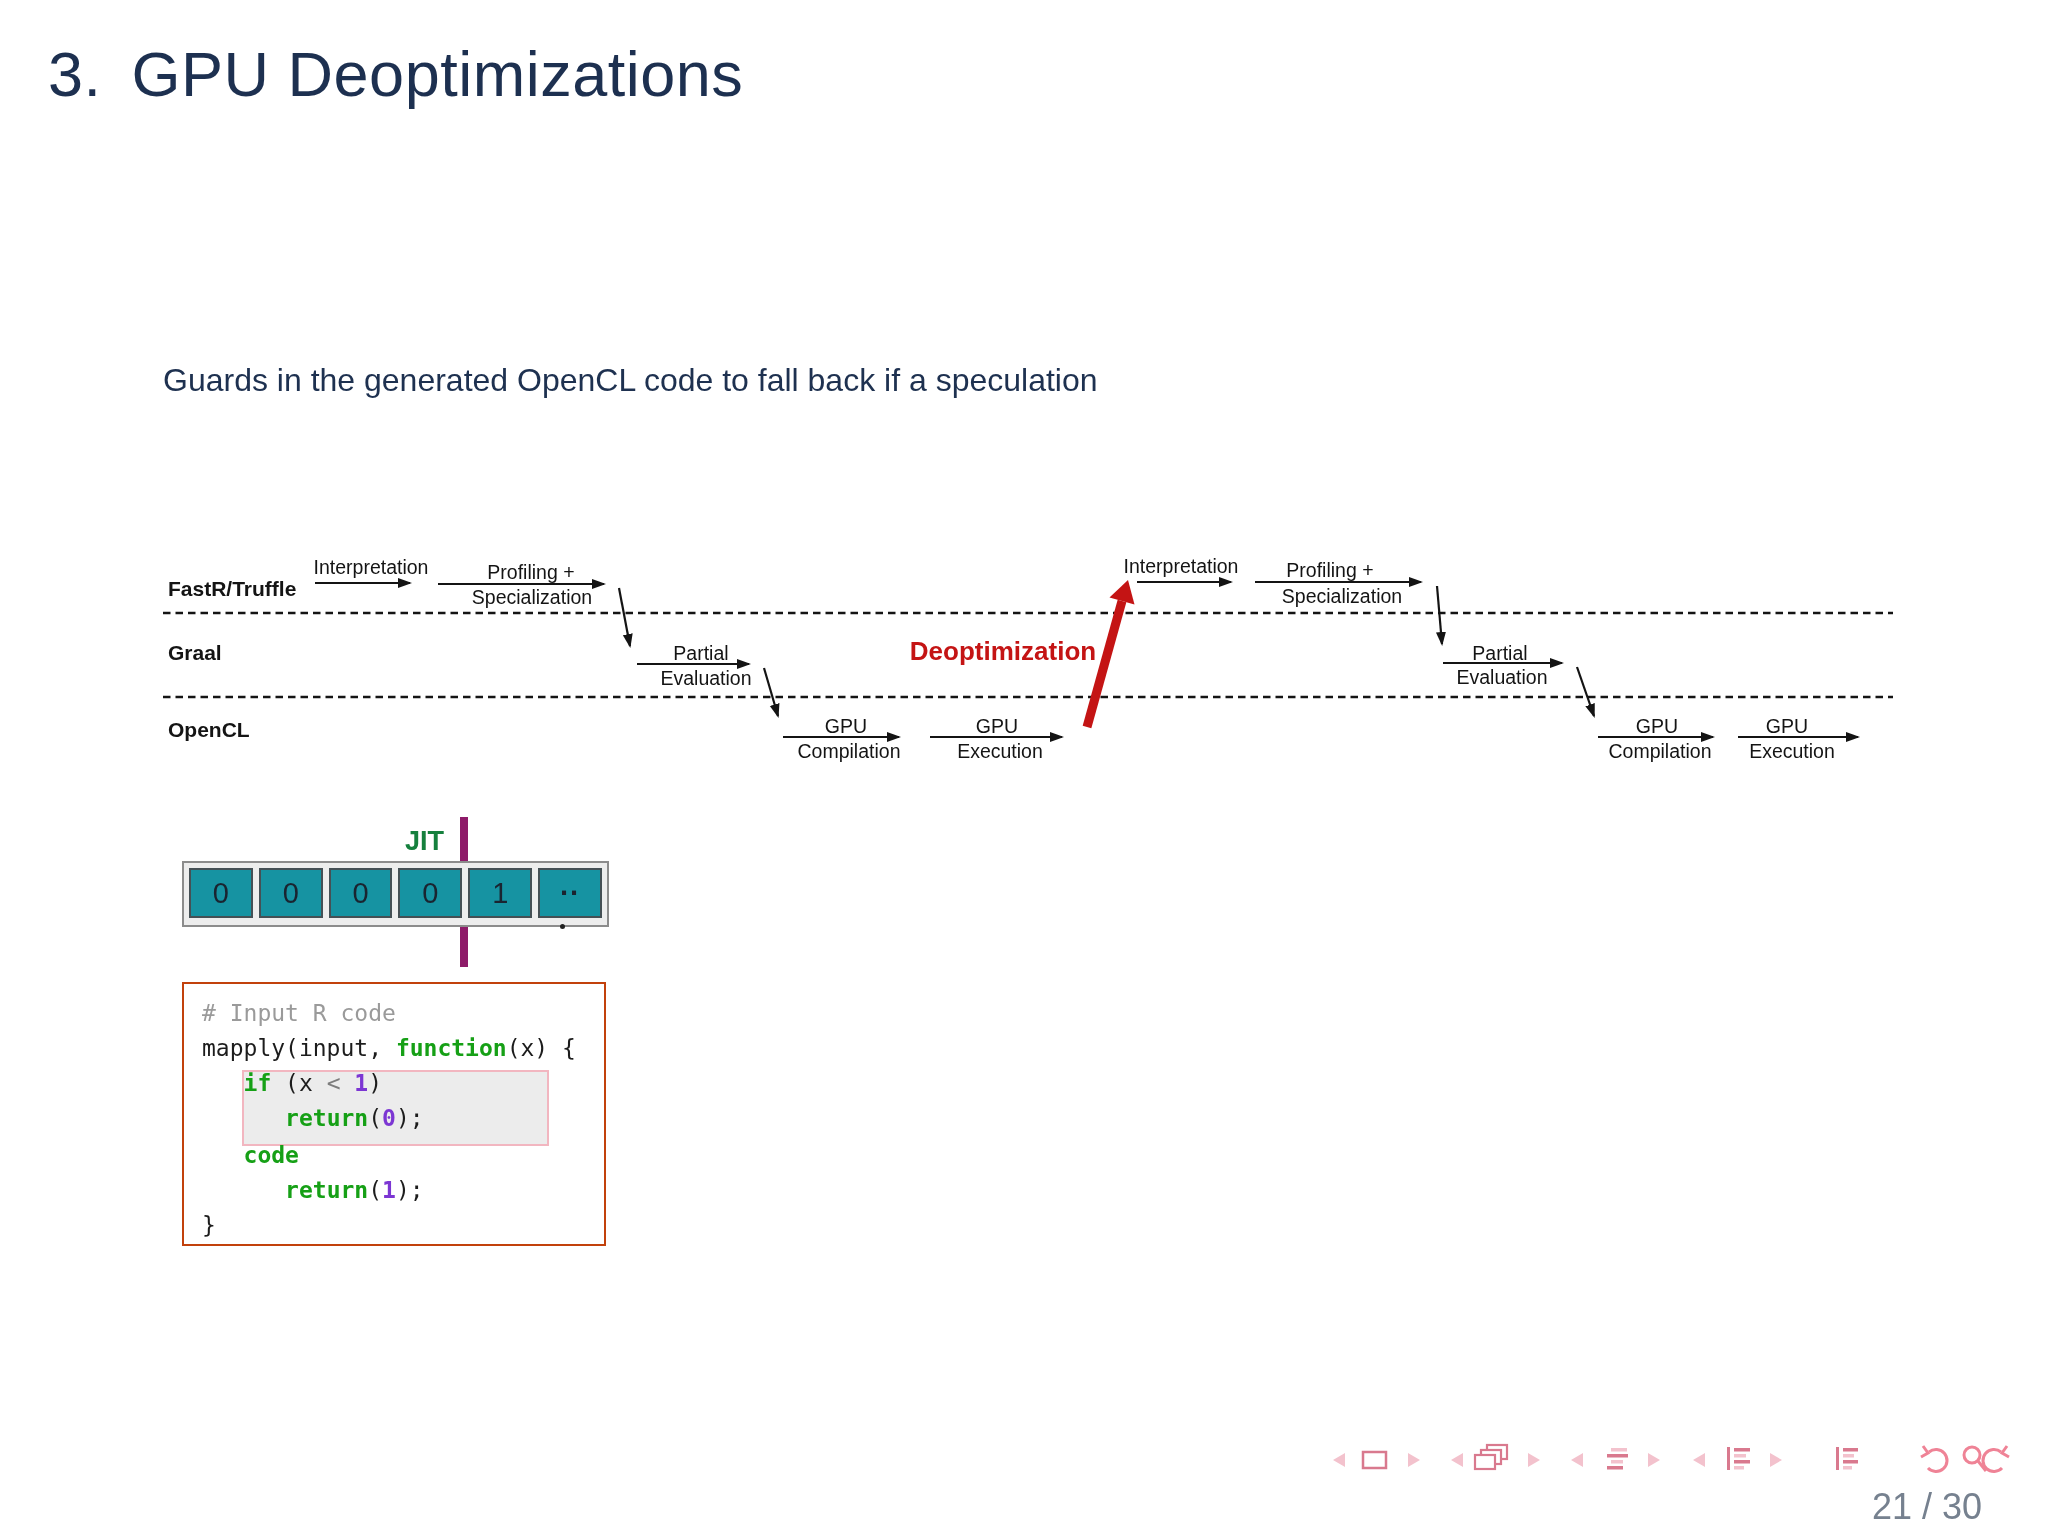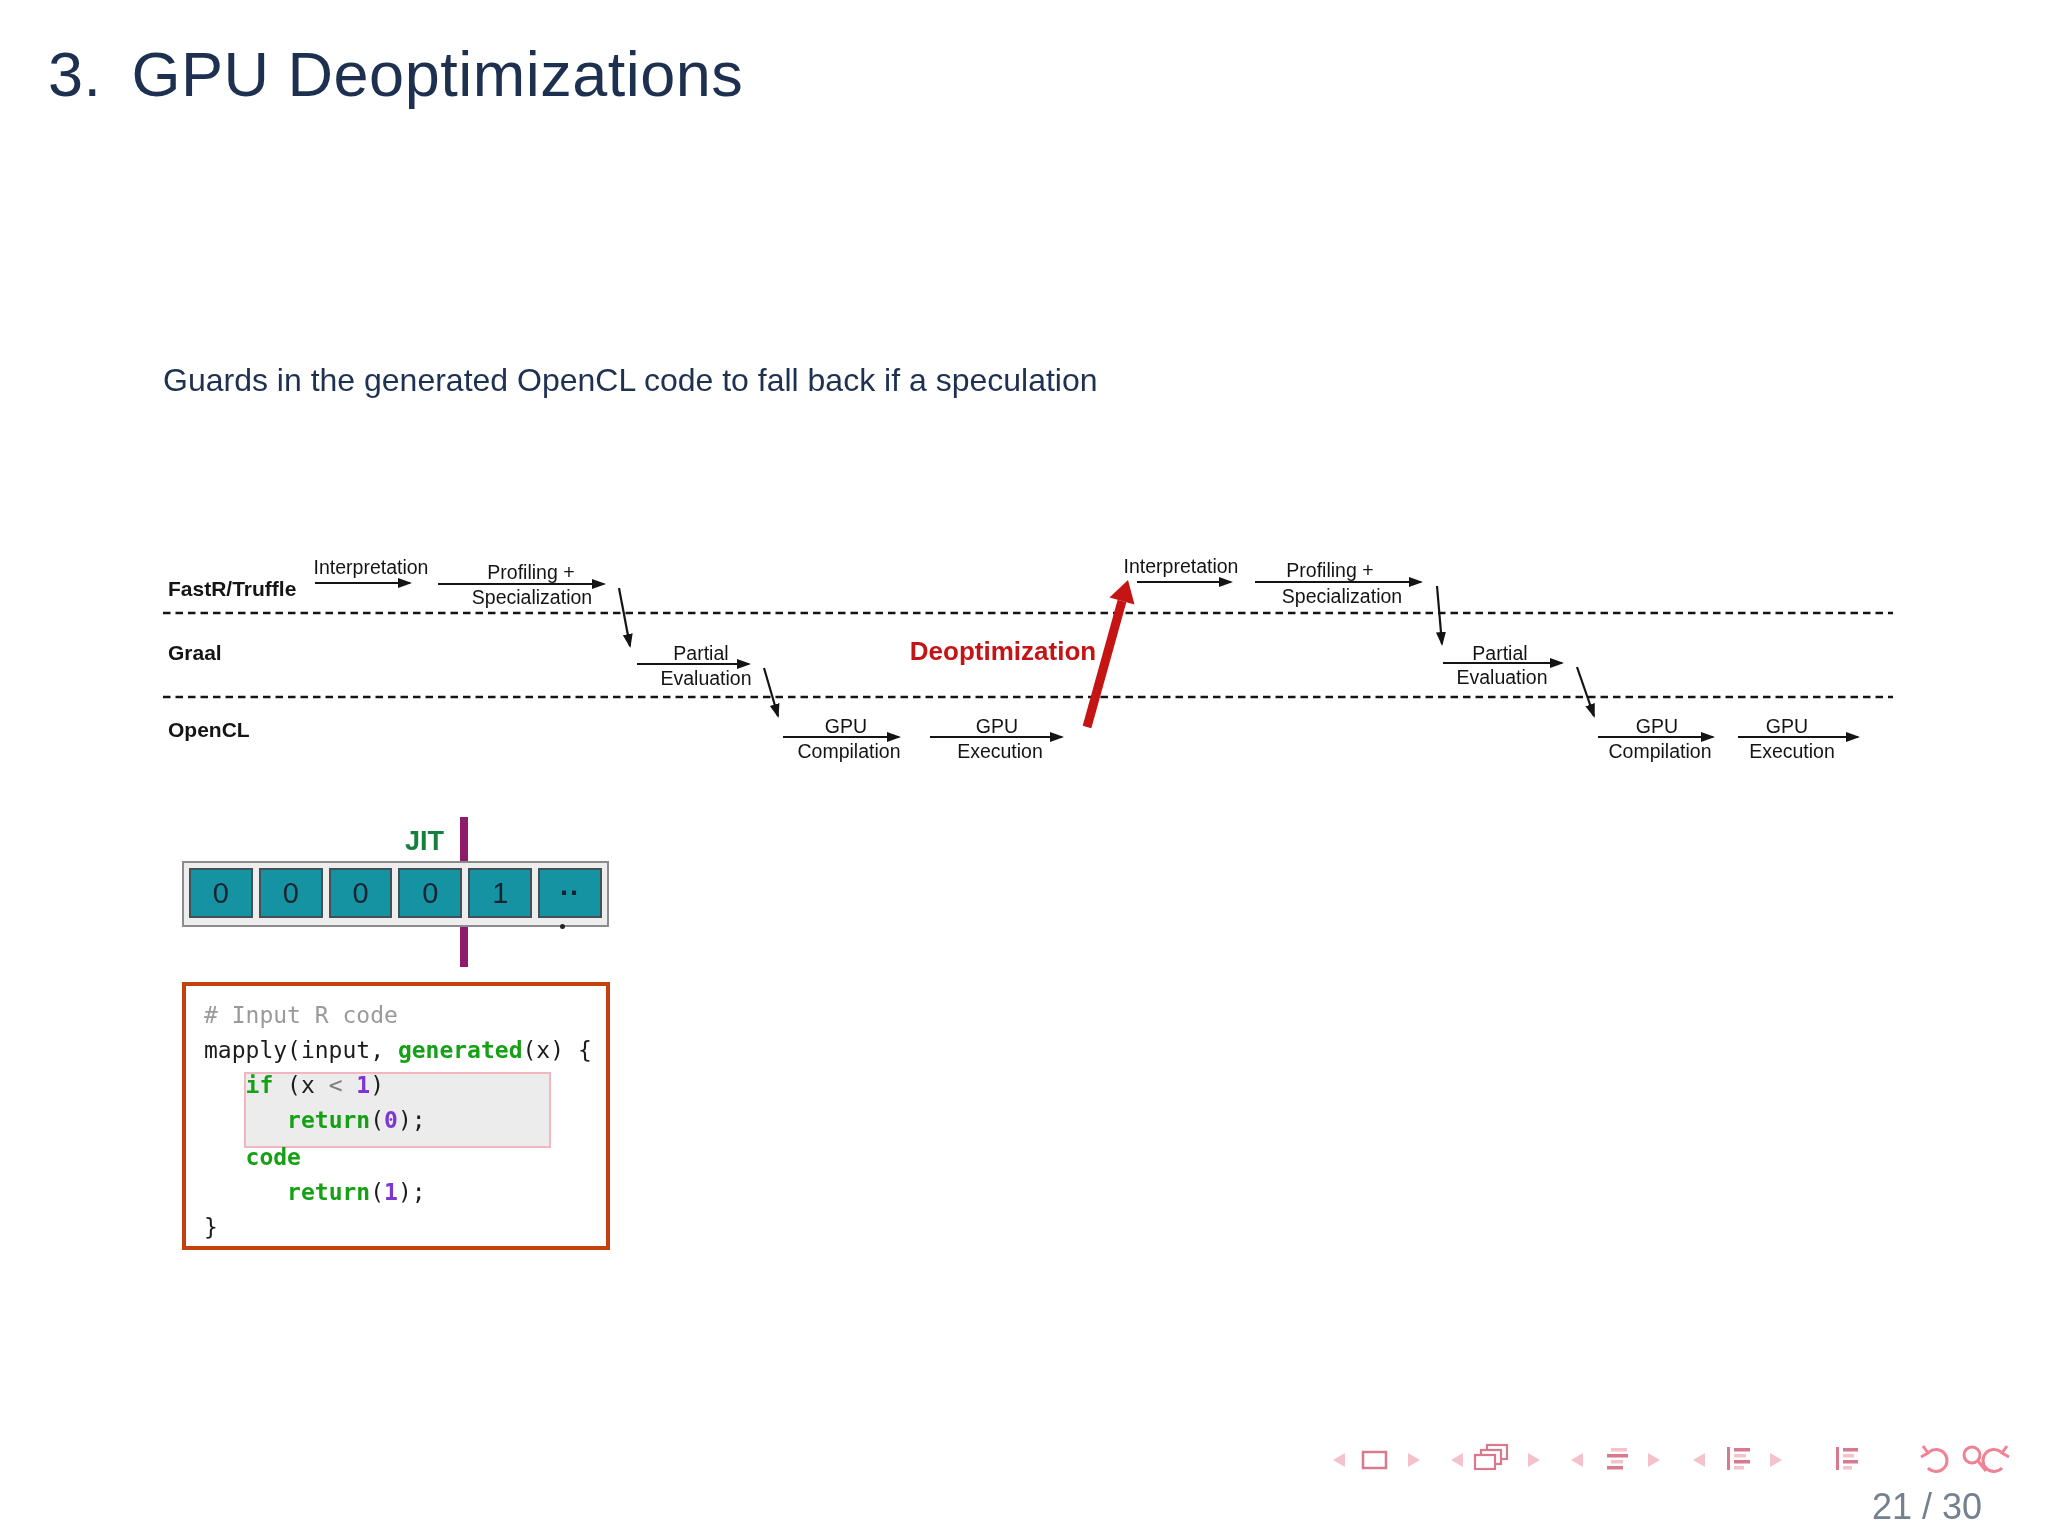--- a/index.html
+++ b/index.html
@@ -23,21 +23,21 @@
   .jit-line{position:absolute;left:460px;top:817px;width:8px;height:150px;background:#8e1b69;}
   .jit-box{position:absolute;left:182px;top:861px;width:413px;height:52px;background:#ededed;
            border:2px solid #8c8c8c;display:flex;gap:6px;padding:5px;}
   .jit-cell{width:61px;height:46px;background:#1693a2;border:2px solid #455055;
             display:flex;align-items:center;justify-content:center;
             font-size:29px;color:#1a2430;}
   .jit-cell .dots{transform:translateY(-8px);letter-spacing:2px;font-weight:bold;}
   .jit-dot{position:absolute;left:560px;top:924px;width:5px;height:5px;border-radius:50%;background:#222;}
   
   .code-box{position:absolute;left:182px;top:982px;width:420px;height:260px;
-            background:#ffffff;border:4px solid #c2410c;}
+            background:#ffffff;border:2px solid #c2410c;}
   .code-hl{position:absolute;left:58px;top:86px;width:303px;height:72px;
            background:#ececec;border:2px solid #f2b6c0;}
   .code-line{position:absolute;left:18px;white-space:pre;
              font-family:"DejaVu Sans Mono",monospace;font-size:23px;color:#1c1c1c;}
   .tk-c{color:#9a9a9a;}
   .tk-k{color:#16a016;font-weight:bold;}
   .tk-n{color:#7c36d3;font-weight:bold;}
   .tk-o{color:#7d7d7d;}
   .tk-p{color:#1c1c1c;}
   
@@ -131,21 +131,21 @@
       </div>
     <div class="jit-cell">
         <span class="dots">..</span>
       </div>
   </div>
   <div class="jit-dot"></div>
 
   <div class="code-box">
     <div class="code-hl"></div>
     <div class="code-line" style="top:16px"><span class="tk-c"># Input R code</span></div>
-    <div class="code-line" style="top:51px"><span class="tk-p">mapply(input, </span><span class="tk-k">generated</span><span class="tk-p">(x) {</span></div>
+    <div class="code-line" style="top:51px"><span class="tk-p">mapply(input, </span><span class="tk-k">function</span><span class="tk-p">(x) {</span></div>
     <div class="code-line" style="top:86px"><span class="tk-p">   </span><span class="tk-k">if</span><span class="tk-p"> (x </span><span class="tk-o">&lt;</span><span class="tk-p"> </span><span class="tk-n">1</span><span class="tk-p">)</span></div>
     <div class="code-line" style="top:121px"><span class="tk-p">      </span><span class="tk-k">return</span><span class="tk-p">(</span><span class="tk-n">0</span><span class="tk-p">);</span></div>
     <div class="code-line" style="top:158px"><span class="tk-p">   </span><span class="tk-k">code</span></div>
     <div class="code-line" style="top:193px"><span class="tk-p">      </span><span class="tk-k">return</span><span class="tk-p">(</span><span class="tk-n">1</span><span class="tk-p">);</span></div>
     <div class="code-line" style="top:228px"><span class="tk-p">}</span></div>
   </div>
 
   <svg id="nav" width="710" height="44" viewBox="1325 1440 710 44">
 
     <polygon points="1345,1453 1345,1467 1333,1460" fill="#f3c2cd"></polygon>

